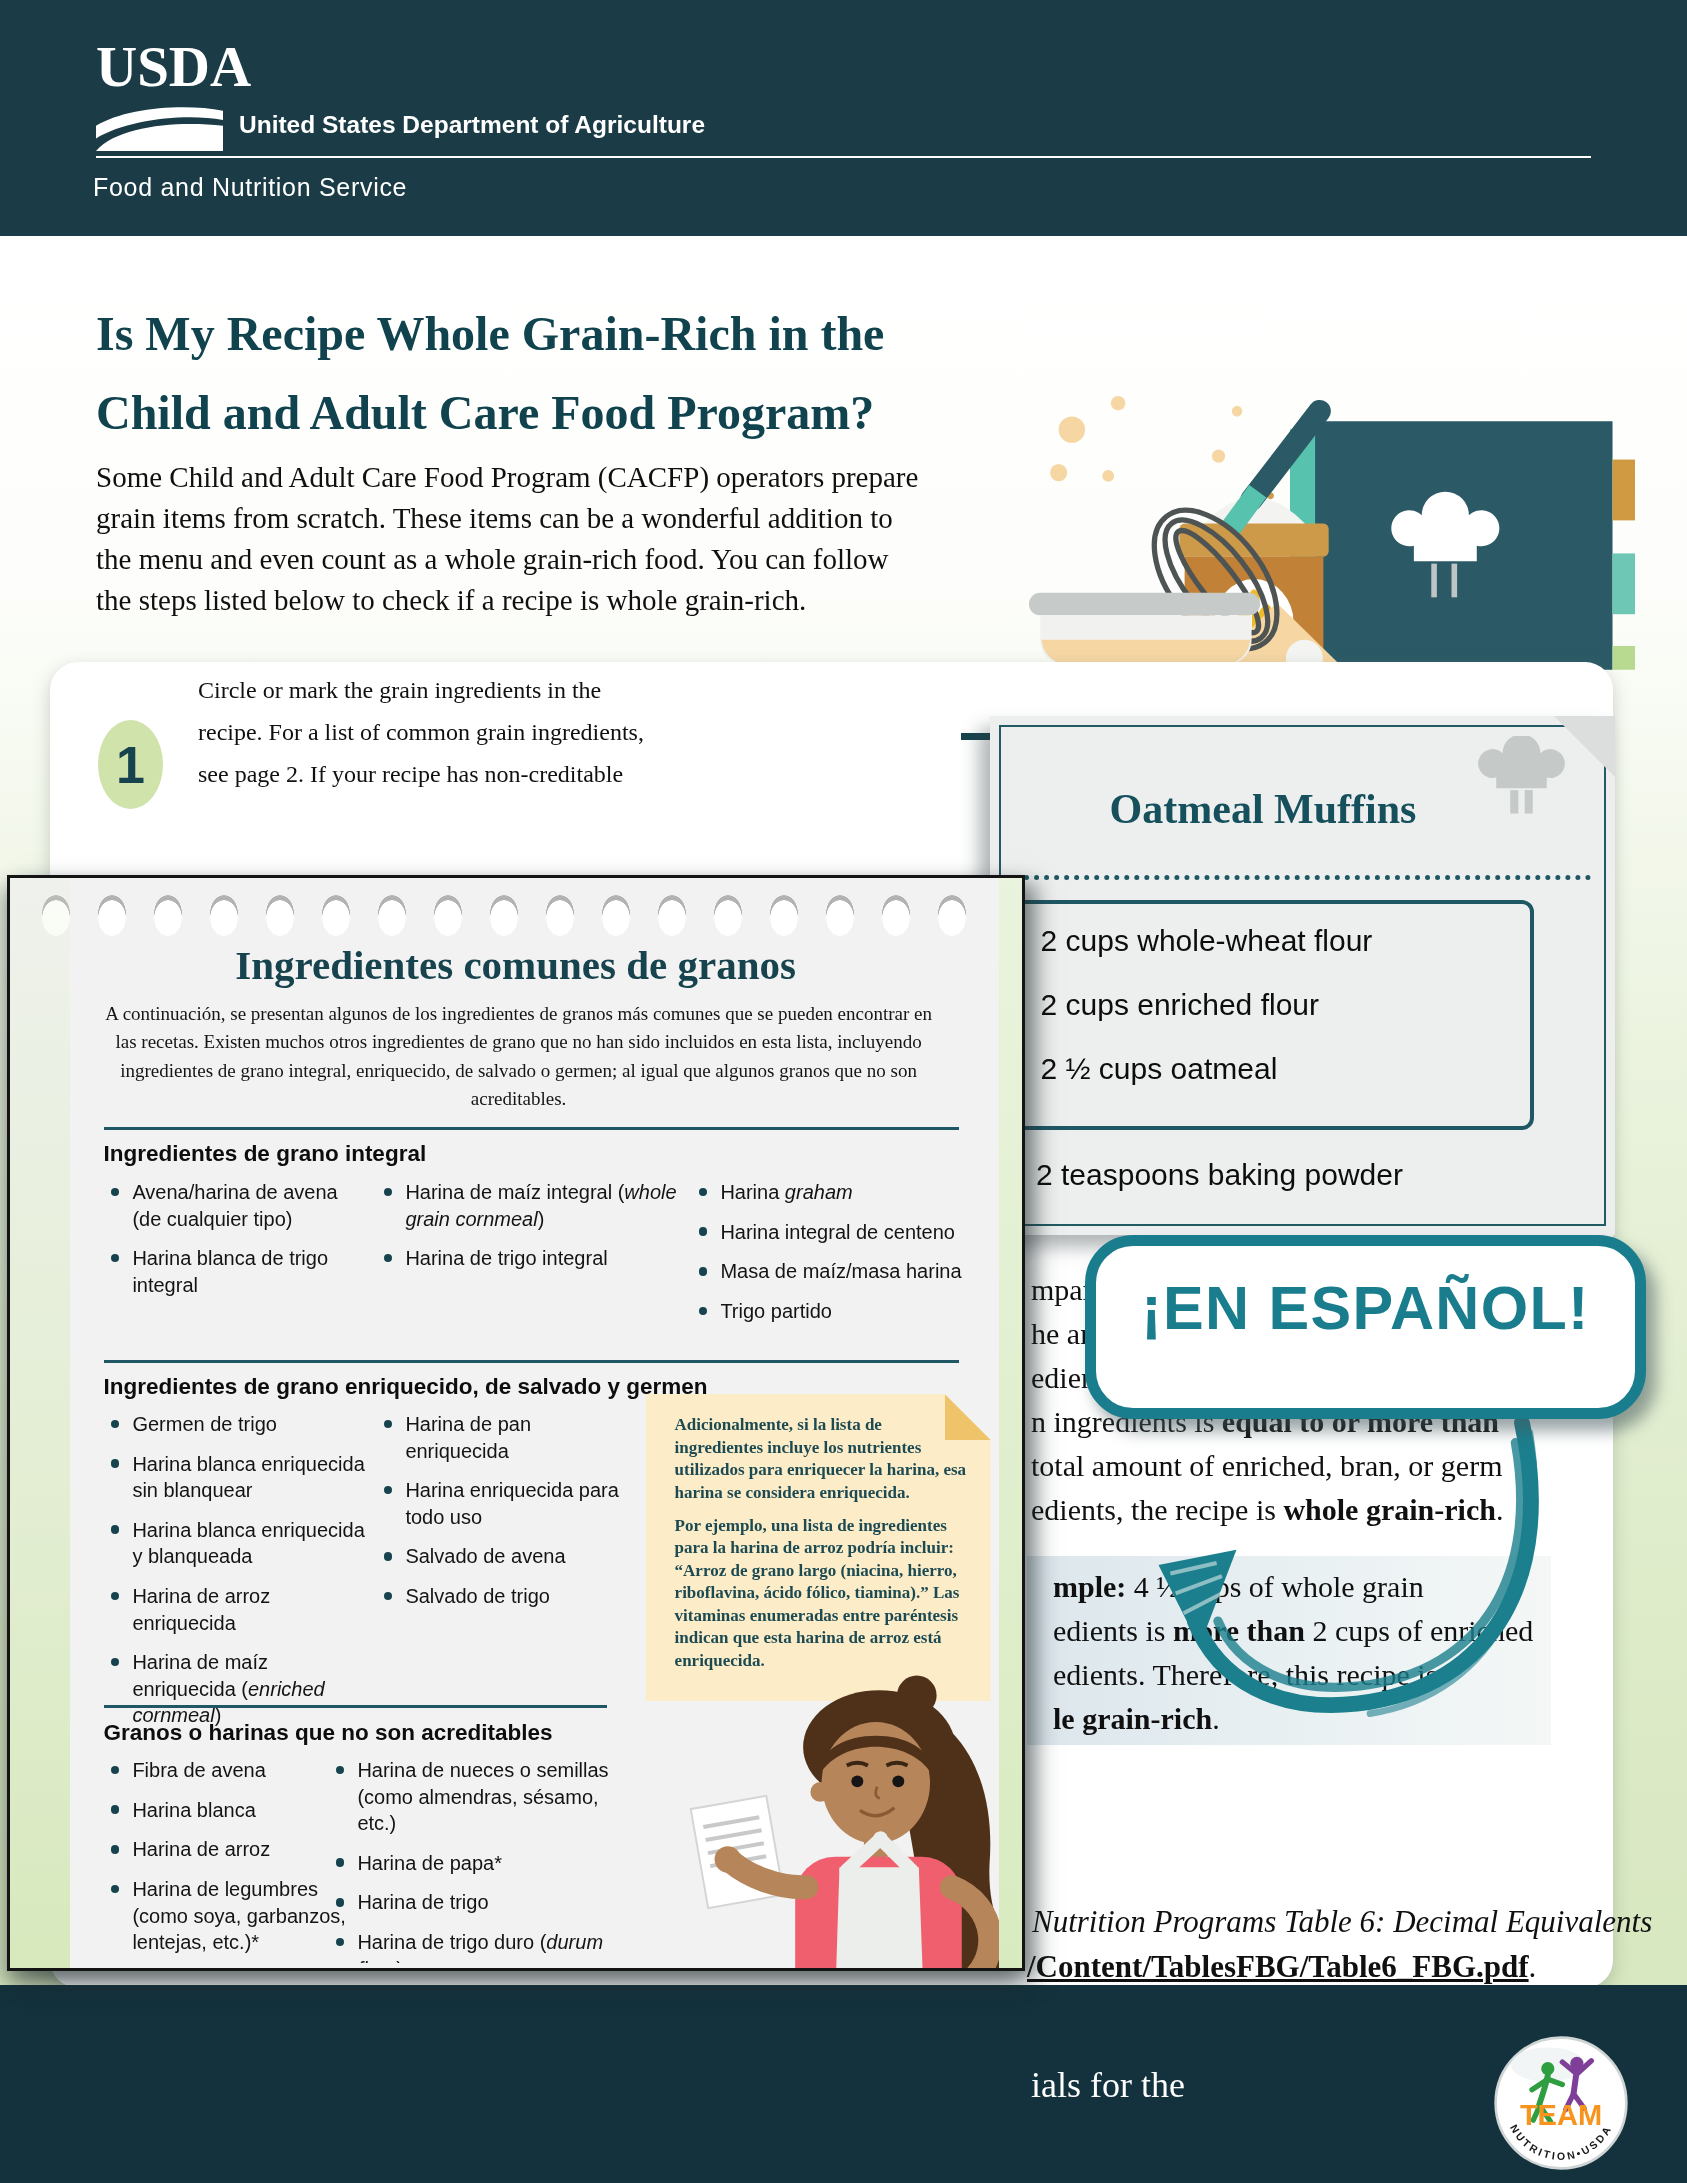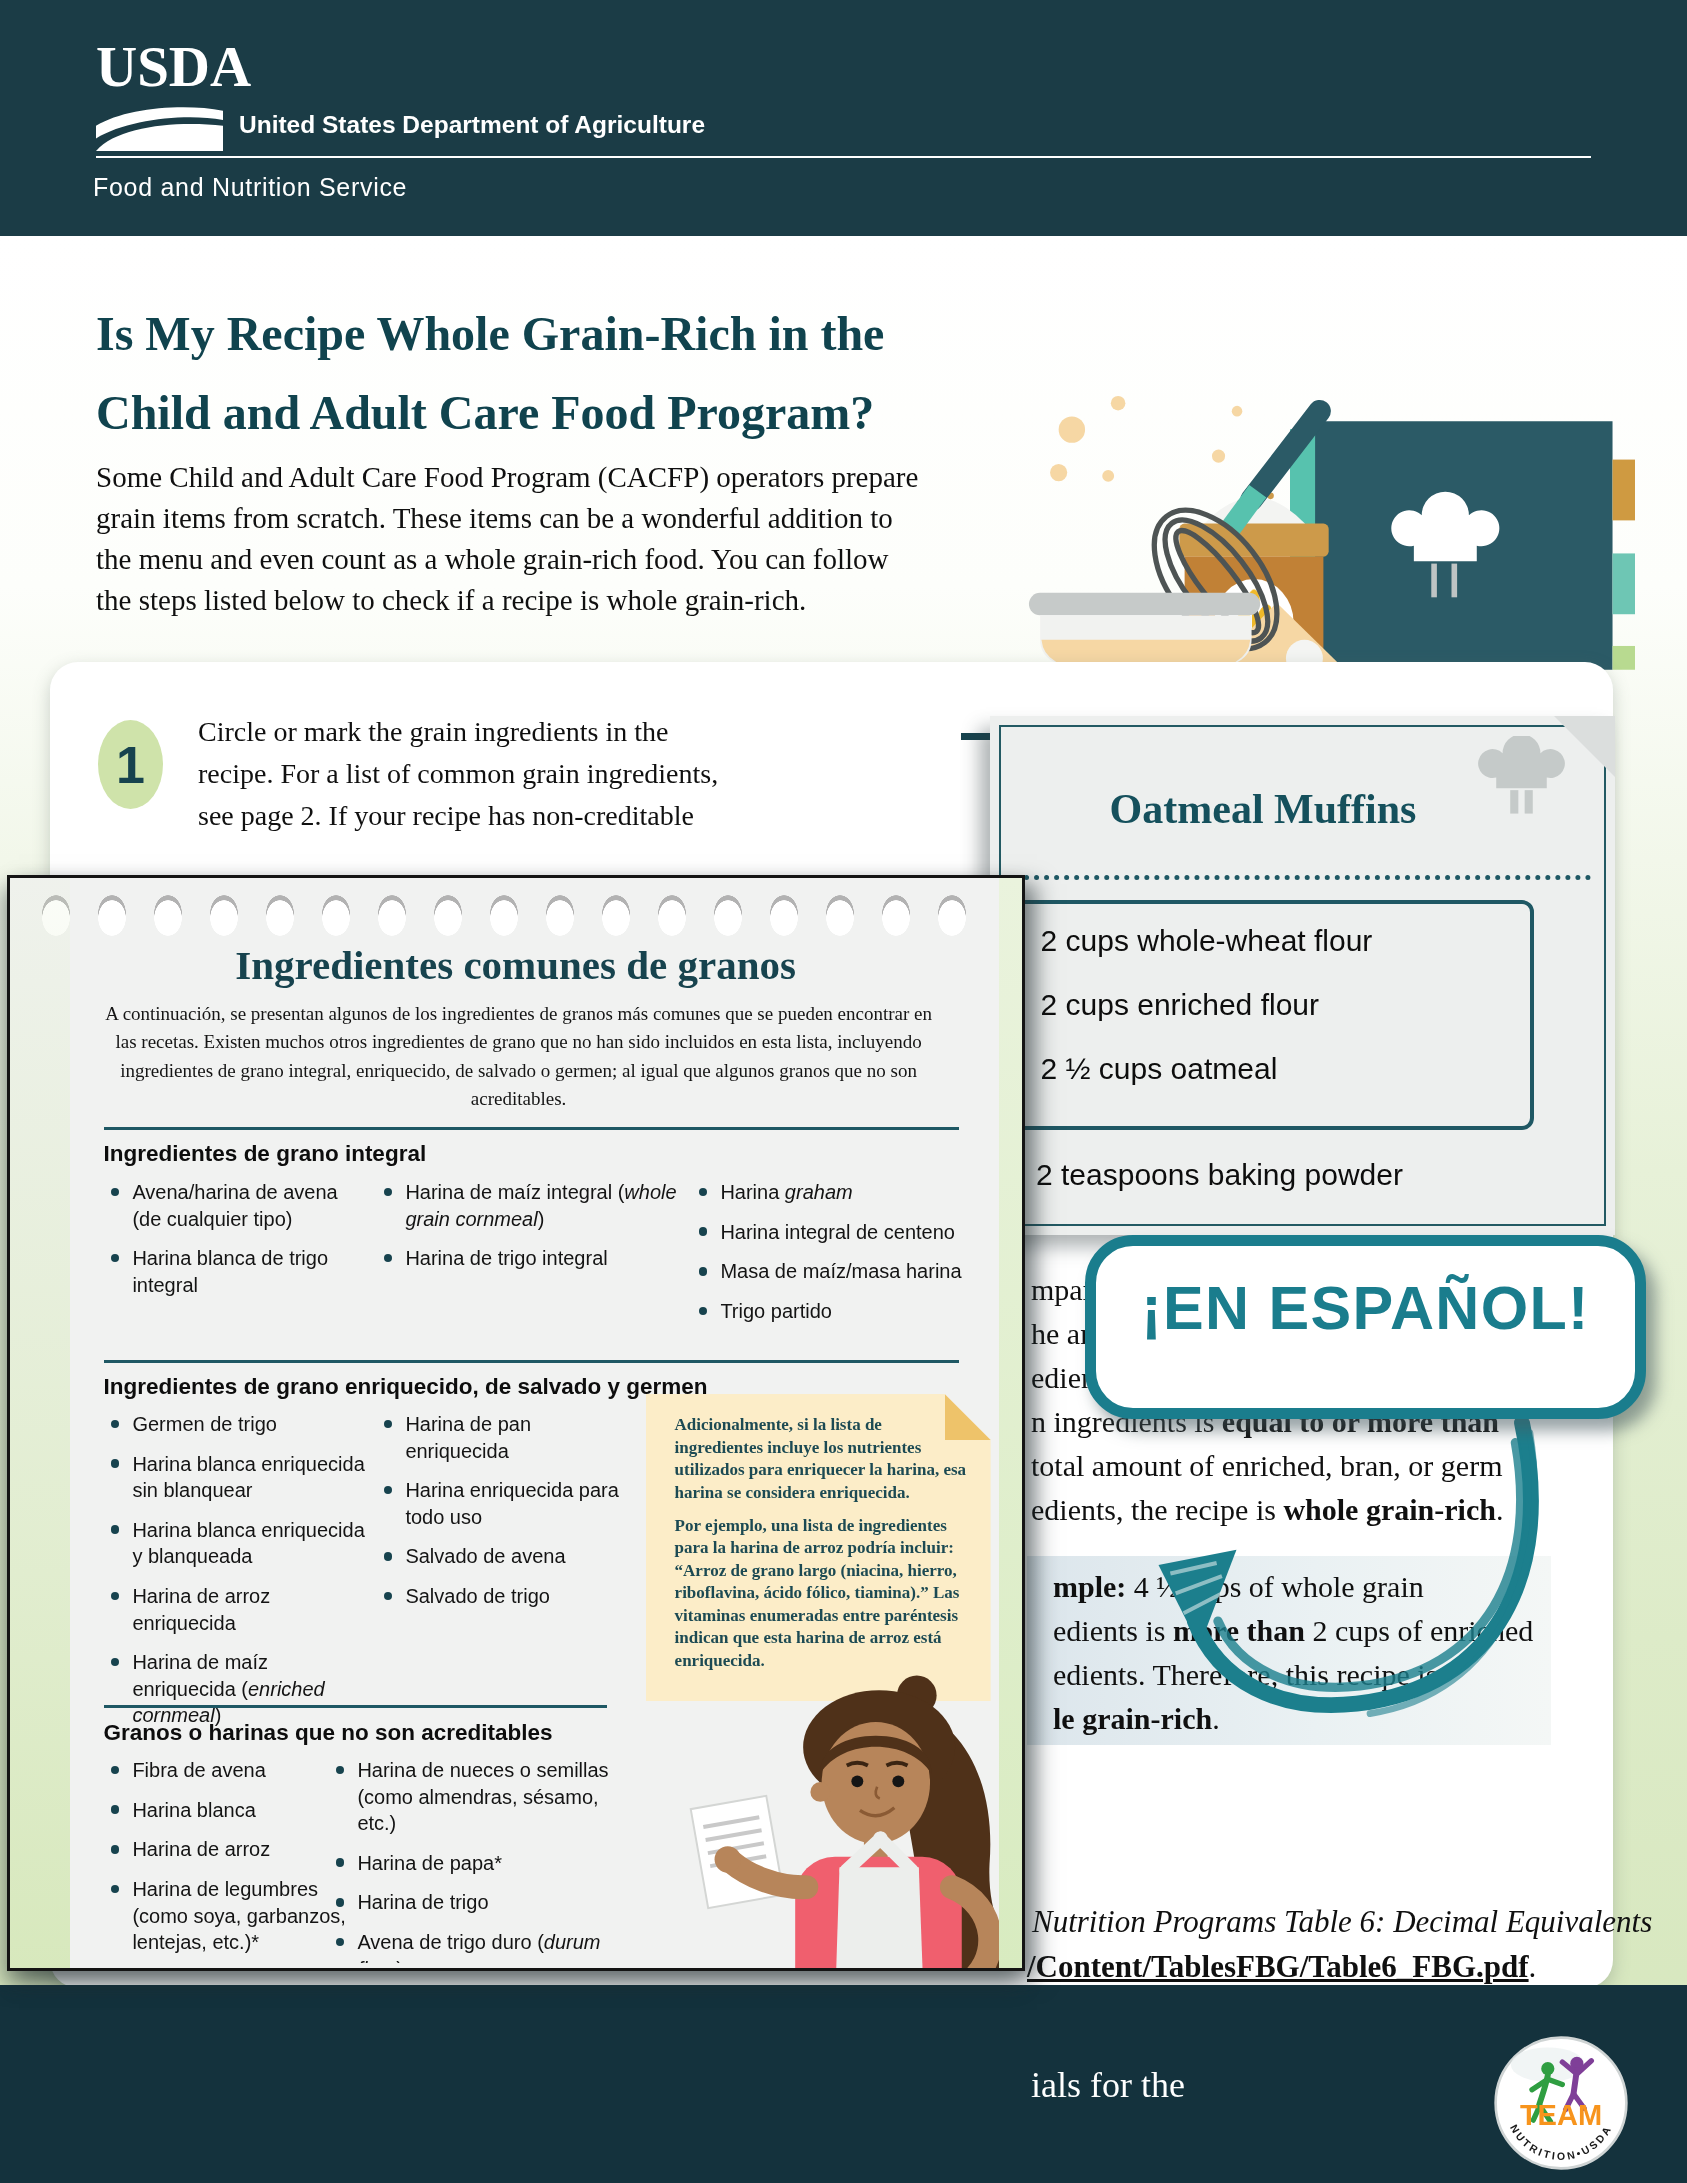--- a/index.html
+++ b/index.html
@@ -13,21 +13,21 @@
   .hdr{left:0;top:0;width:1687px;height:236px;background:#1b3c46;}
   .hdr-line{left:96px;top:156px;width:1495px;height:2px;background:#fff;}
   
   .pagebg{left:0;top:236px;width:1687px;height:1947px;
     background:linear-gradient(180deg,#ffffff 0%,#fdfefb 18%,#f2f7ea 32%,#e7f1d8 48%,#ddebc8 72%,#d5e6bb 100%);}
   
   .card{left:50px;top:662px;width:1563px;height:1326px;background:#fff;border-radius:28px;
         box-shadow:0 6.6px 17px rgba(90,105,95,.3);}
   .stepcircle{left:98px;top:720px;width:65px;height:89px;border-radius:50%;background:#cfe3aa;
         display:flex;align-items:center;justify-content:center;color:#17434e;font-weight:bold;font-size:52px;}
-  .step-text{left:198px;top:711px;font-size:28px;line-height:42px;color:#101010;font-family:Liberation Serif, serif;}
+  .step-text{left:198px;top:669px;font-size:24px;line-height:42px;color:#101010;font-family:Liberation Serif, serif;}
   
   .recipe{left:990px;top:716px;width:625px;height:519px;background:#edefee;
         box-shadow:-10.6px 12px 17px rgba(45,58,60,.38);}
   .recipe-border{left:9.3px;top:9.3px;right:9.3px;bottom:9.3px;border:2px solid #235a63;}
   .recipe-fold{right:0;top:0;width:0;height:0;border-top:61px solid #dbdedd;border-left:61px solid transparent;}
   .recipe-title{left:0;right:79px;top:69px;text-align:center;font-size:42px;font-weight:bold;color:#15505c;}
   .recipe-dots{left:24px;right:24px;top:159px;border-top:5.3px dotted #1f5864;}
   .ingbox{left:22.5px;top:184px;width:521px;height:230px;border:4px solid #1f5864;border-radius:12px;
         padding:20px 0 0 24px;box-sizing:border-box;font-size:30px;color:#0d0d0d;}
   .ingbox>div{margin-bottom:30px;}
@@ -364,21 +364,21 @@
       <div class="bi">
           <span class="dot"></span>
           <span><span>Harina de papa*</span><i></i><span></span></span>
         </div>
       <div class="bi">
           <span class="dot"></span>
           <span><span>Harina de trigo</span><i></i><span></span></span>
         </div>
       <div class="bi">
           <span class="dot"></span>
-          <span><span>Avena de trigo duro (</span><i>durum flour</i><span>)</span></span>
+          <span><span>Harina de trigo duro (</span><i>durum flour</i><span>)</span></span>
         </div>
       <div class="bi">
           <span class="dot"></span>
           <span><span>Sémola</span><i></i><span></span></span>
         </div>
     </div>
 
     <svg class="a" style="left:0;top:1085px;z-index:1;" width="1011" height="174" viewBox="0 0 1528 263" preserveAspectRatio="none">
       <path d="M0,195 L140,182 L300,196 L460,180 L600,194 L720,176 L820,150 L900,110 L990,70 L1100,56 L1528,52 L1528,263 L0,263 Z" fill="#dcedc4"></path>
       <path d="M0,195 L140,182 L300,196 L460,180 L600,194 L720,176 L820,150 L900,110 L990,70 L1100,56 L1528,52" stroke="#b2b7b1" stroke-width="34" fill="none" opacity="0.85" stroke-linejoin="round"></path>

